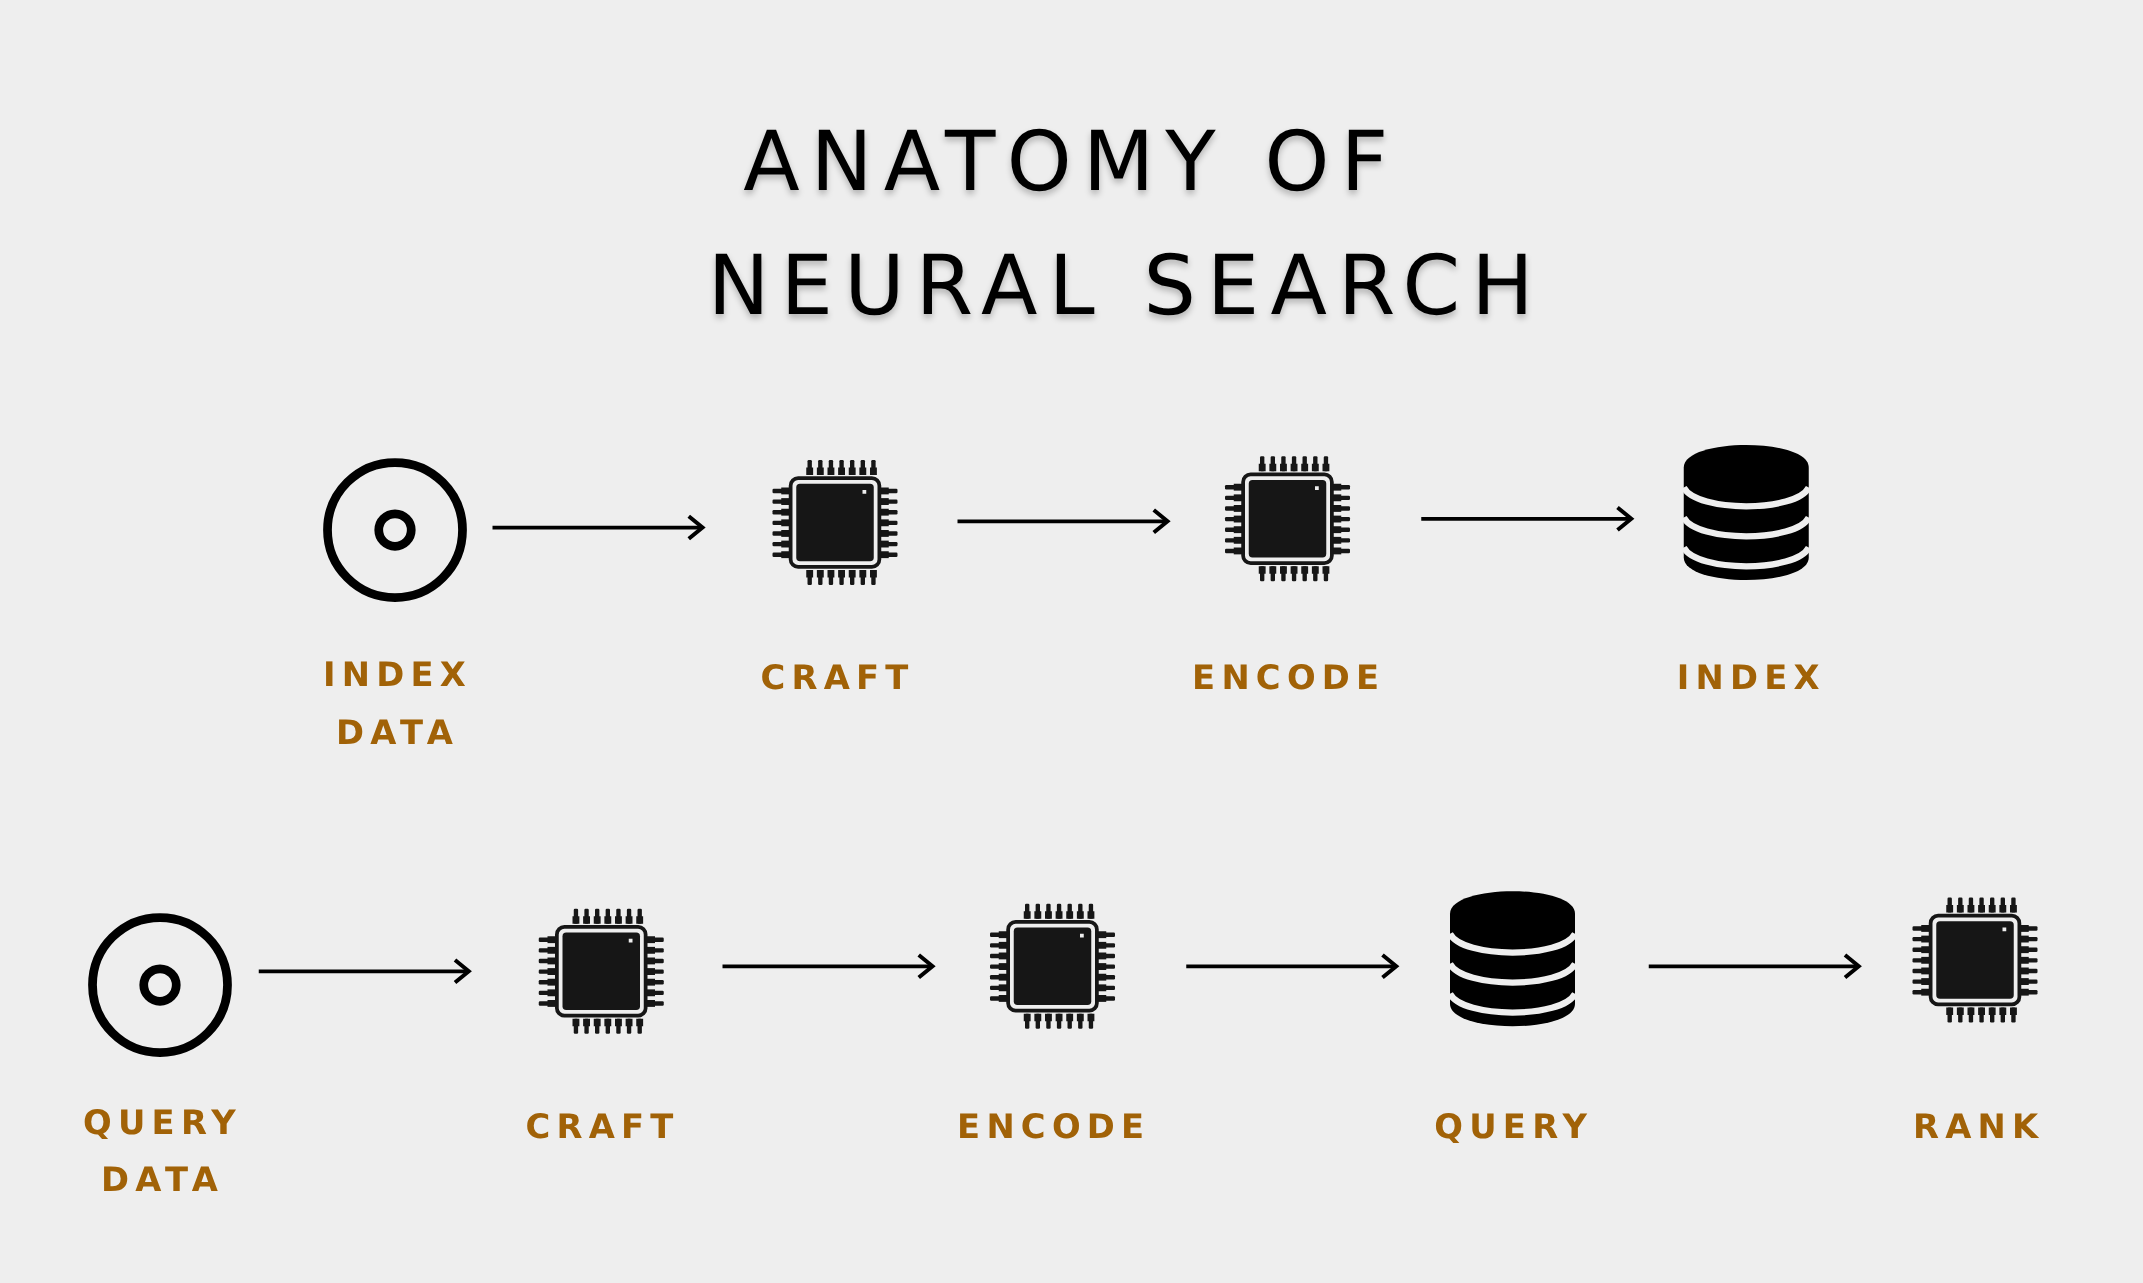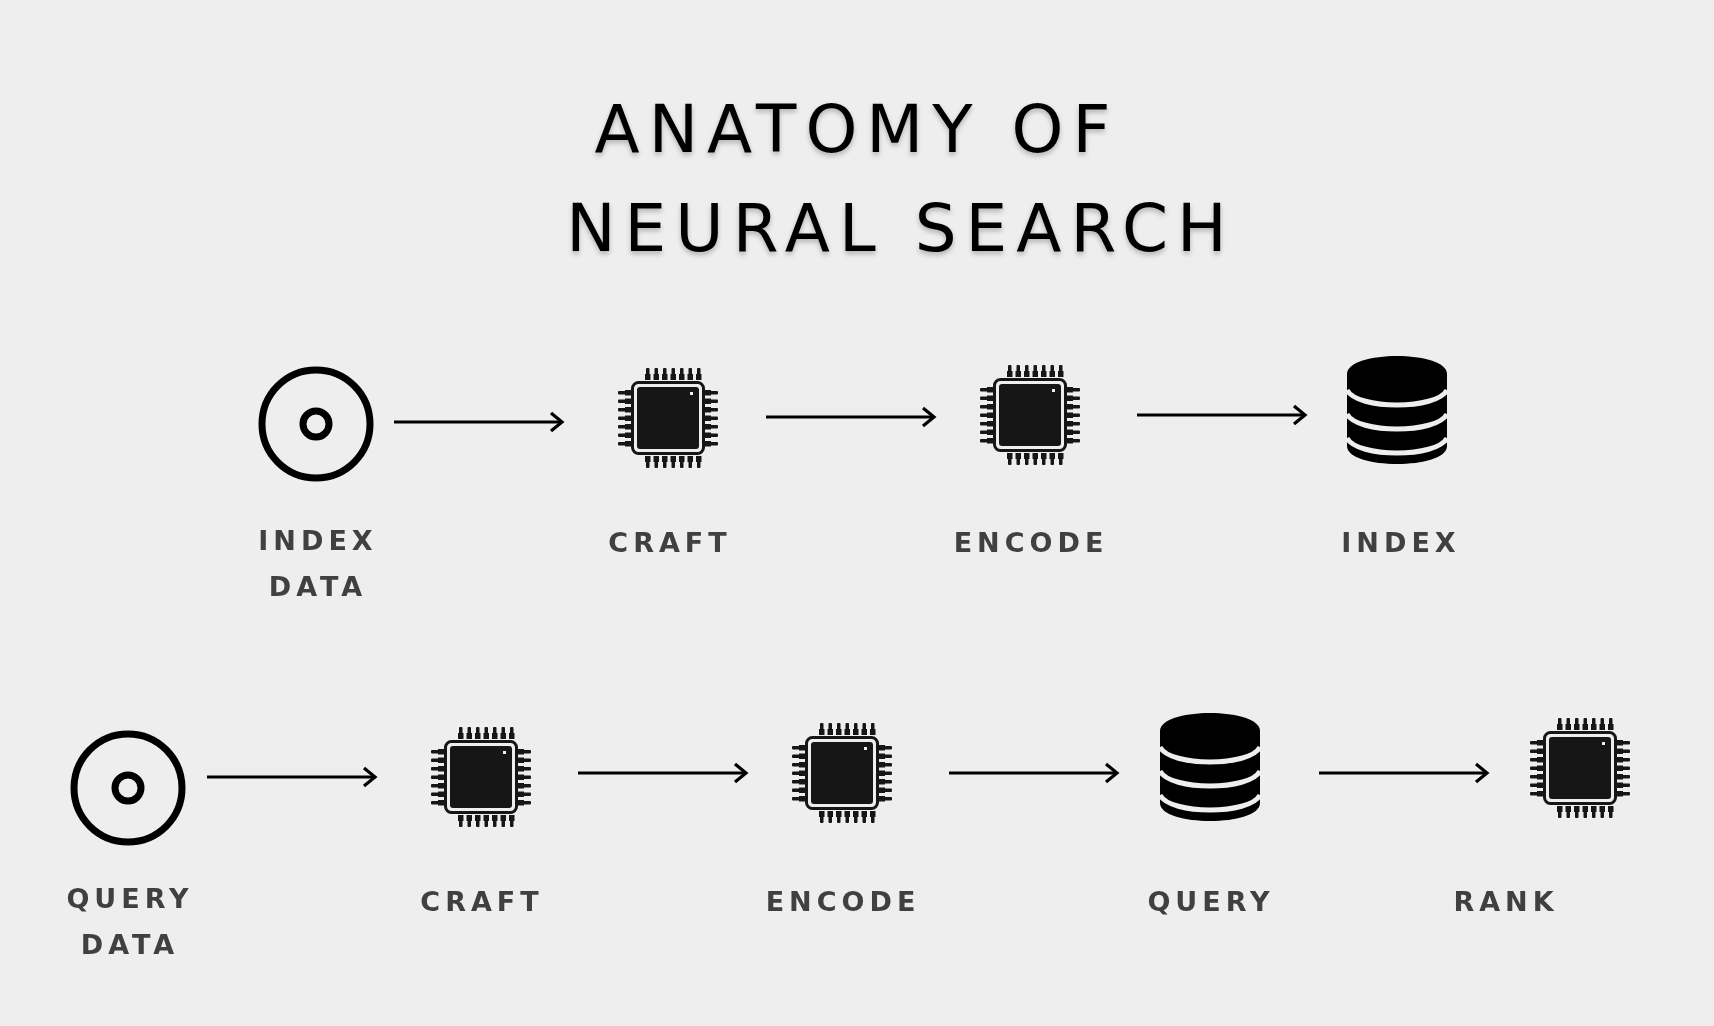--- a/index.html
+++ b/index.html
@@ -30,21 +30,21 @@
   .node svg { display: block; }
   .label {
     position: absolute;
     width: 240px;
     text-align: center;
     font-family: "DejaVu Sans", sans-serif;
     font-weight: bold;
     font-size: 27px;
     letter-spacing: 5px;
     line-height: 46px;
-    color: #404040;
+    color: #a16207;
     white-space: nowrap;
   }
   .label span { display: block; }
   .arrow { position: absolute; }
   .arrow svg { display: block; }
 </style>
 </head>
 <body>
 
 <svg width="0" height="0" style="position:absolute">
@@ -242,16 +242,16 @@
   </div>
   <div class="label" style="left:362px; top:879px;">
     <span>CRAFT</span>
   </div>
   <div class="label" style="left:723px; top:879px;">
     <span>ENCODE</span>
   </div>
   <div class="label" style="left:1091px; top:879px;">
     <span>QUERY</span>
   </div>
-  <div class="label" style="left:1386px; top:879px;">
+  <div class="label" style="left:1463px; top:879px;">
     <span>RANK</span>
   </div>
 </div>
 
 </body></html>

